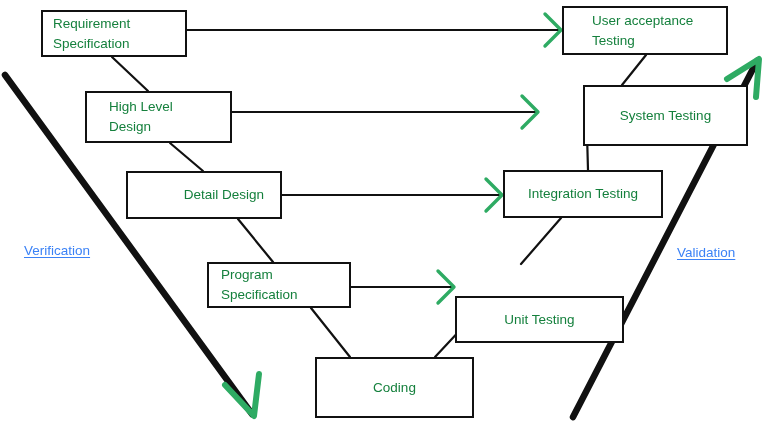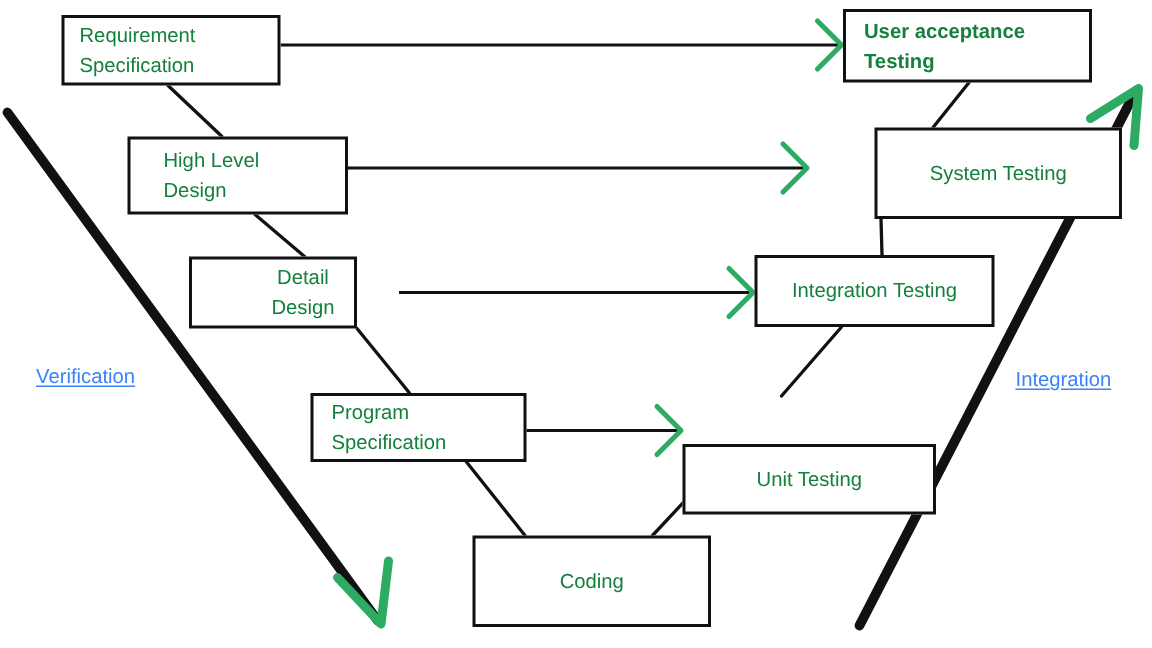--- a/index.html
+++ b/index.html
@@ -111,47 +111,47 @@
   <div class="node left-text" style="left:41px; top:10px; width:146px; height:47px;">
     <span>Requirement
 Specification</span>
   </div>
 
   <div class="node left-text" style="left:85px; top:91px; width:147px; height:52px; padding-left:22px;align-items:center;">
     <span>High Level
 Design</span>
   </div>
 
-  <div class="node center" style="left:126px; top:171px; width:112px; height:48px;padding-left:46px;">
+  <div class="node center" style="left:126px; top:171px; width:156px; height:48px;padding-left:46px;">
     <span>Detail Design</span>
   </div>
 
   <div class="node left-text" style="left:207px; top:262px; width:144px; height:46px; padding-left:12px;">
     <span>Program
 Specification</span>
   </div>
 
   <div class="node center" style="left:315px; top:357px; width:159px; height:61px;">
     <span>Coding</span>
   </div>
 
-  <div class="node left-text" style="left:562px; top:6px; width:166px; height:49px; padding-left:12px;font-weight:bold;">
+  <div class="node left-text" style="left:562px; top:6px; width:166px; height:49px; padding-left:28px;">
     <span>User acceptance
 Testing</span>
   </div>
 
   <div class="node center" style="left:555px; top:85px; width:165px; height:61px;margin-left:28px;">
     <span>System Testing</span>
   </div>
 
   <div class="node center" style="left:503px; top:170px; width:160px; height:48px;">
     <span>Integration Testing</span>
   </div>
 
   <div class="node center" style="left:455px; top:264px; width:169px; height:47px;margin-top:32px;">
     <span>Unit Testing</span>
   </div>
 
   <div class="phase-label" style="left:24px; top:243px;">Verification</div>
 
-  <div class="phase-label" style="left:677px; top:245px;">Integration</div>
+  <div class="phase-label" style="left:677px; top:245px;">Validation</div>
 
 </div>
 
 </body></html>

